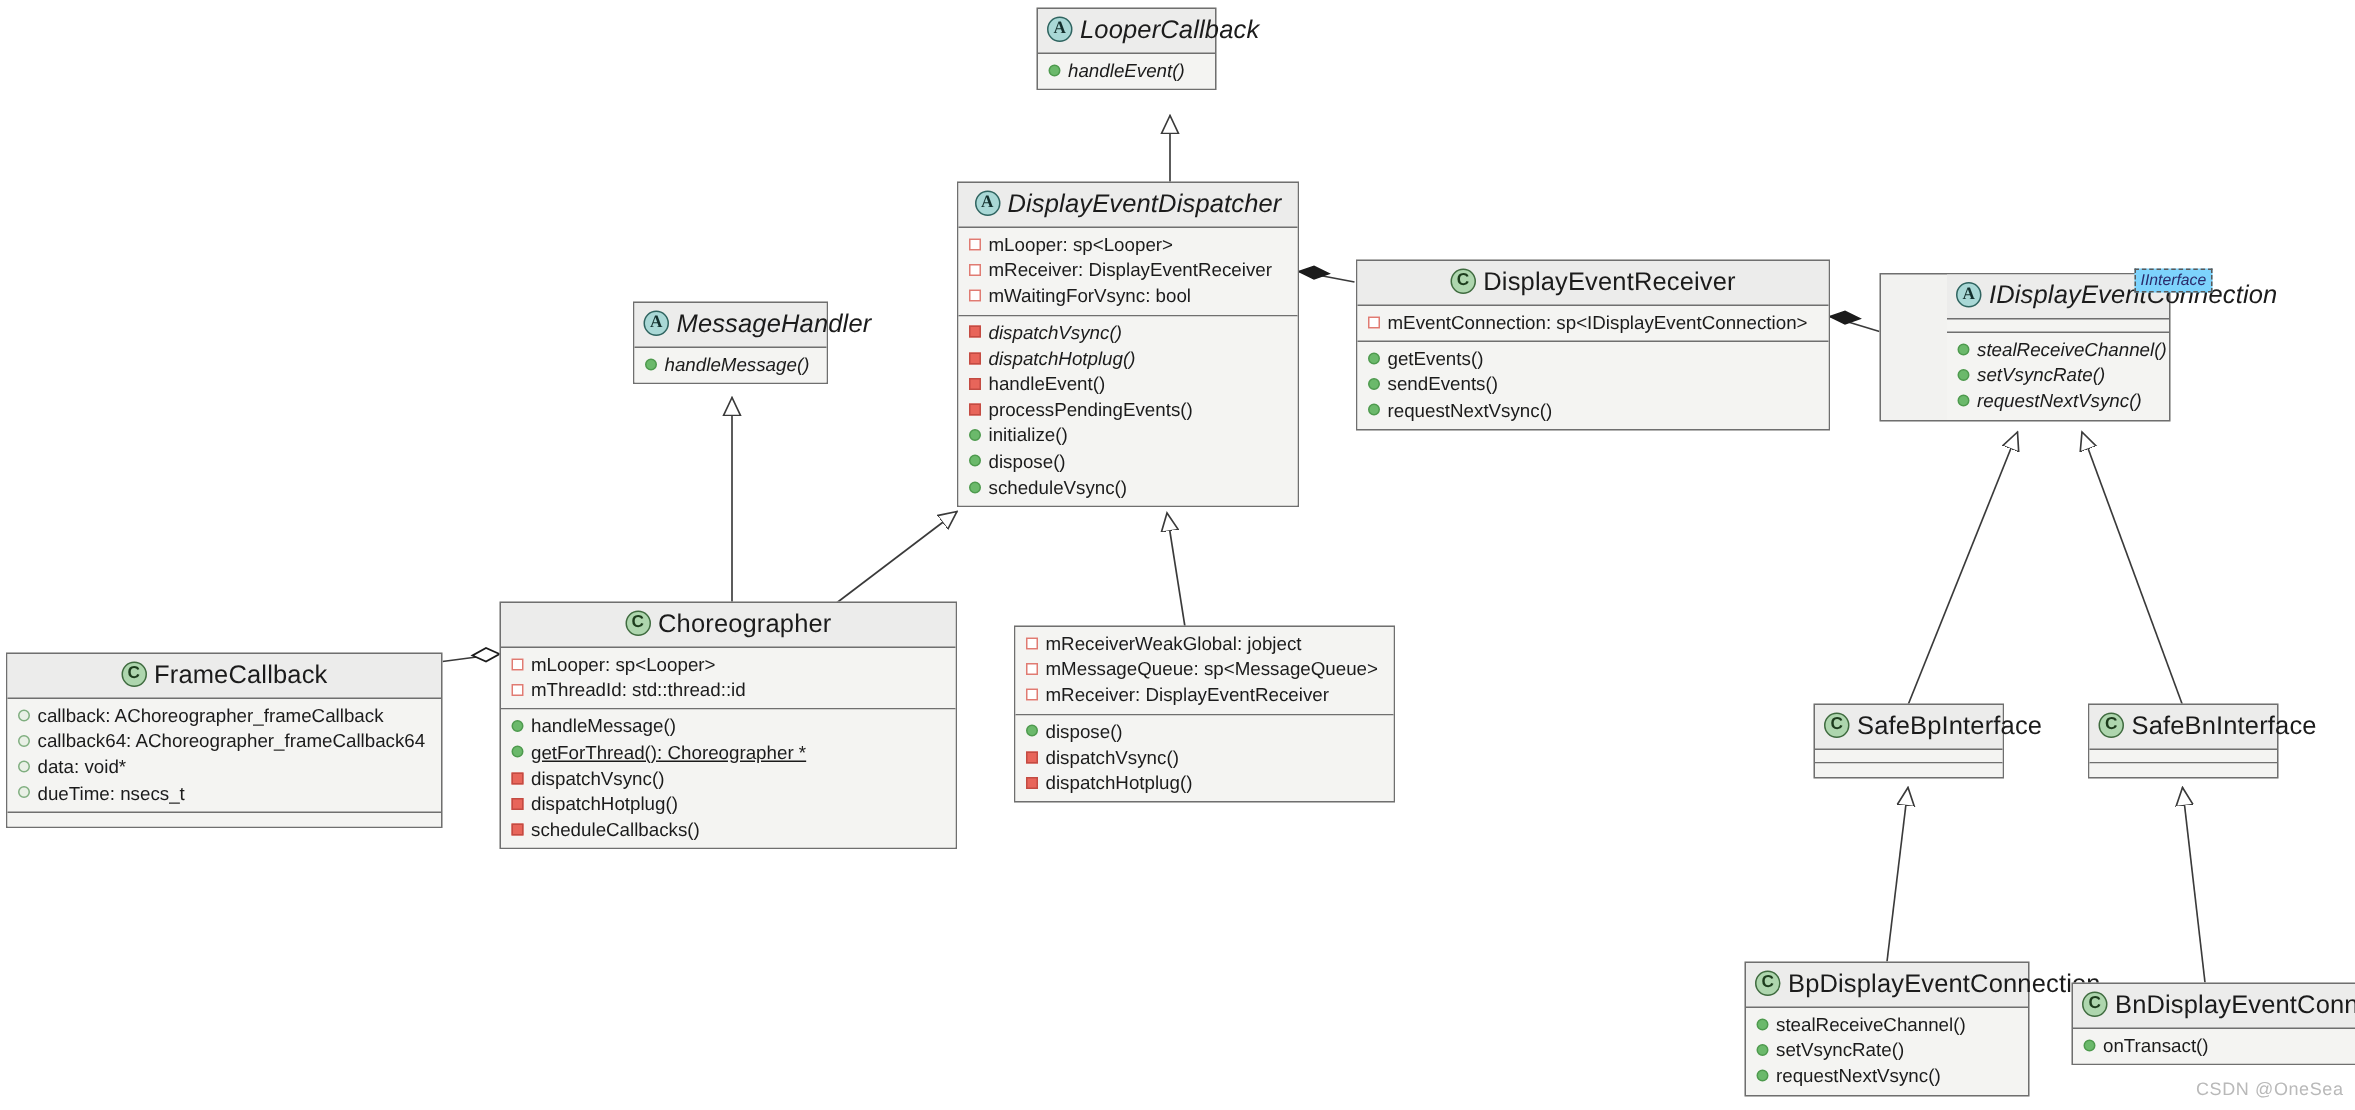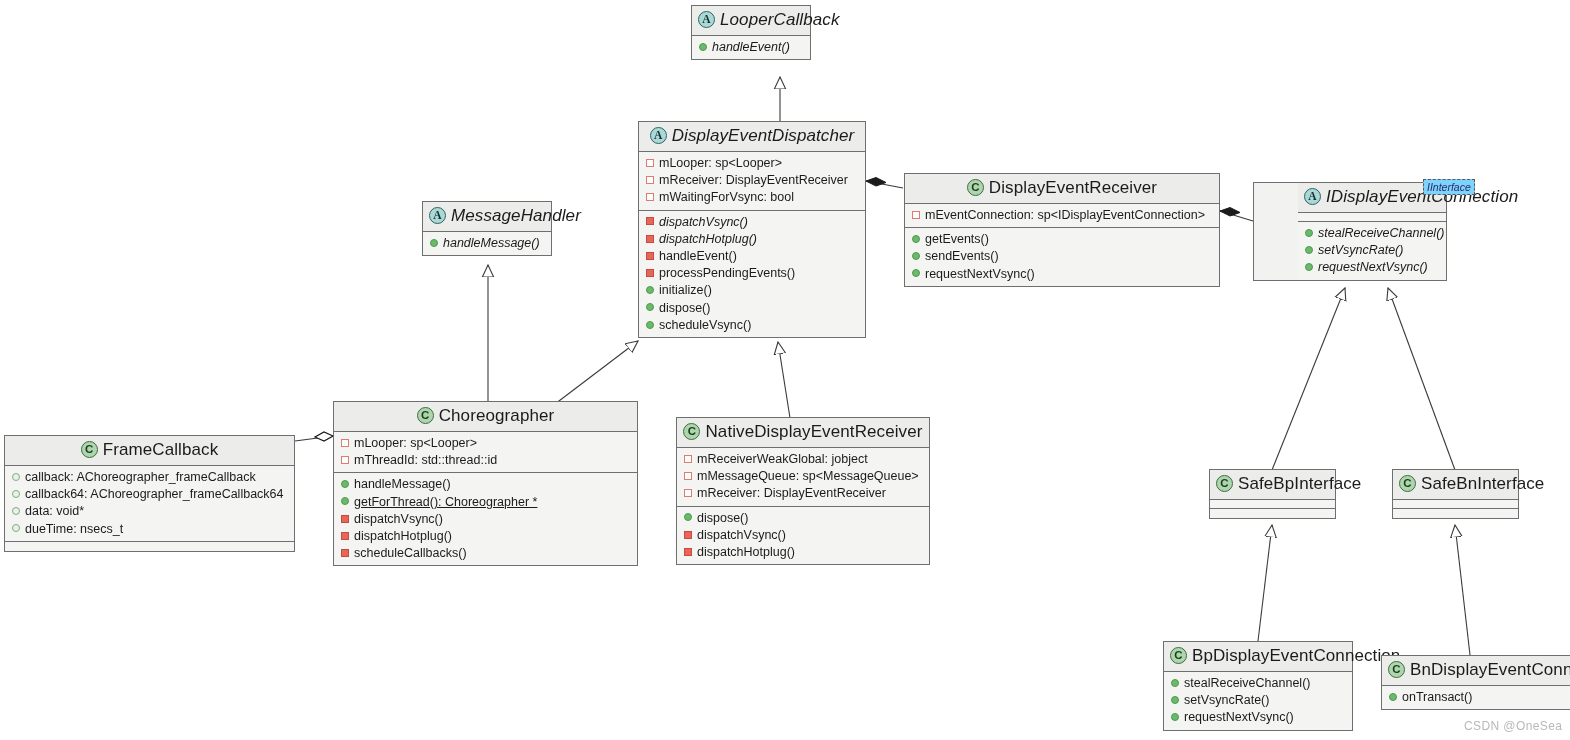--- a/index.html
+++ b/index.html
@@ -324,23 +324,20 @@
         <span class="mk pub-f"></span><span class="txt">data: void*</span>
       </div>
       <div class="row">
         <span class="mk pub-f"></span><span class="txt">dueTime: nsecs_t</span>
       </div>
     </div>
     <div class="sect empty"></div>
   </div>
 
   <div class="uml" id="box-native-display-event-receiver" style="left:676px; top:417px; width:254px;">
-    <div class="hdr">
-      <span class="ticon cls">C</span><span class="tname">NativeDisplayEventReceiver</span>
-    </div>
     <div class="sect">
       <div class="row">
         <span class="mk priv-f"></span><span class="txt">mReceiverWeakGlobal: jobject</span>
       </div>
       <div class="row">
         <span class="mk priv-f"></span><span class="txt">mMessageQueue: sp&lt;MessageQueue&gt;</span>
       </div>
       <div class="row">
         <span class="mk priv-f"></span><span class="txt">mReceiver: DisplayEventReceiver</span>
       </div>

